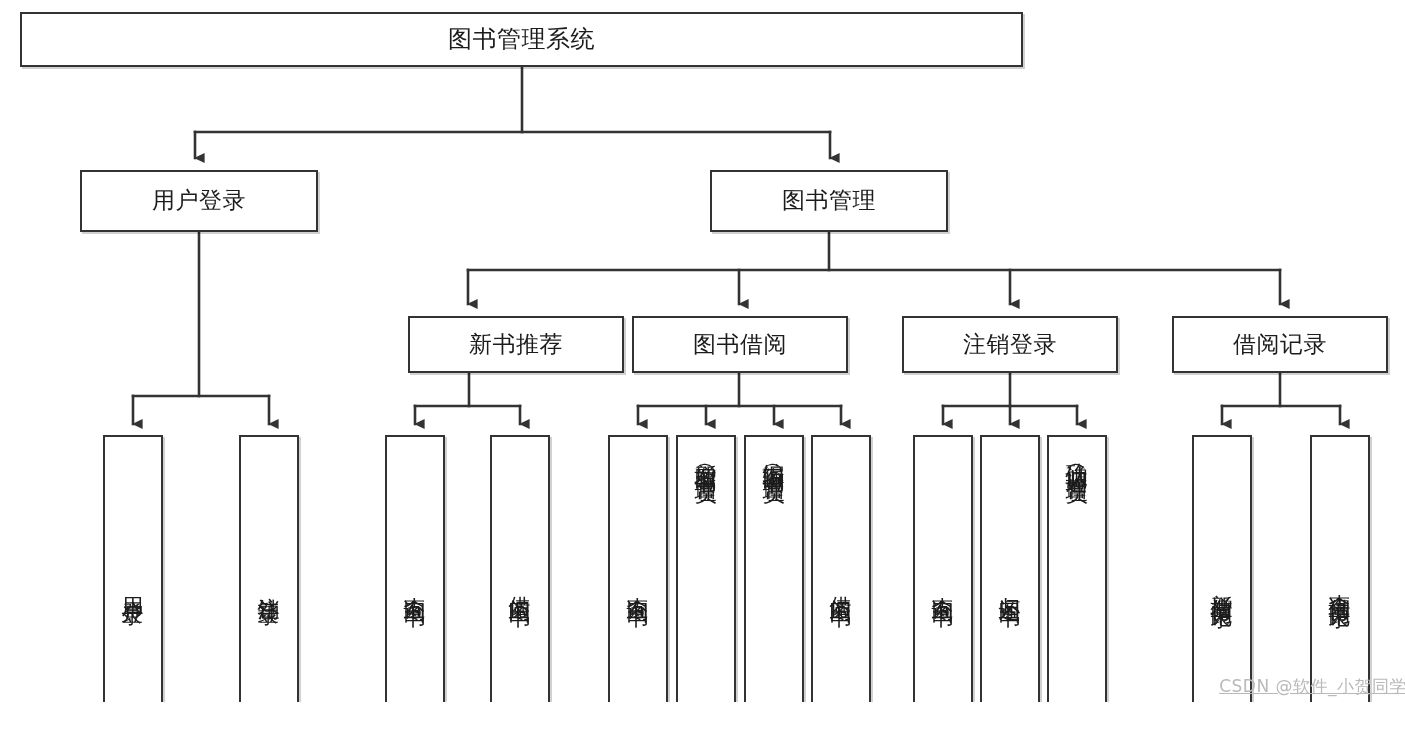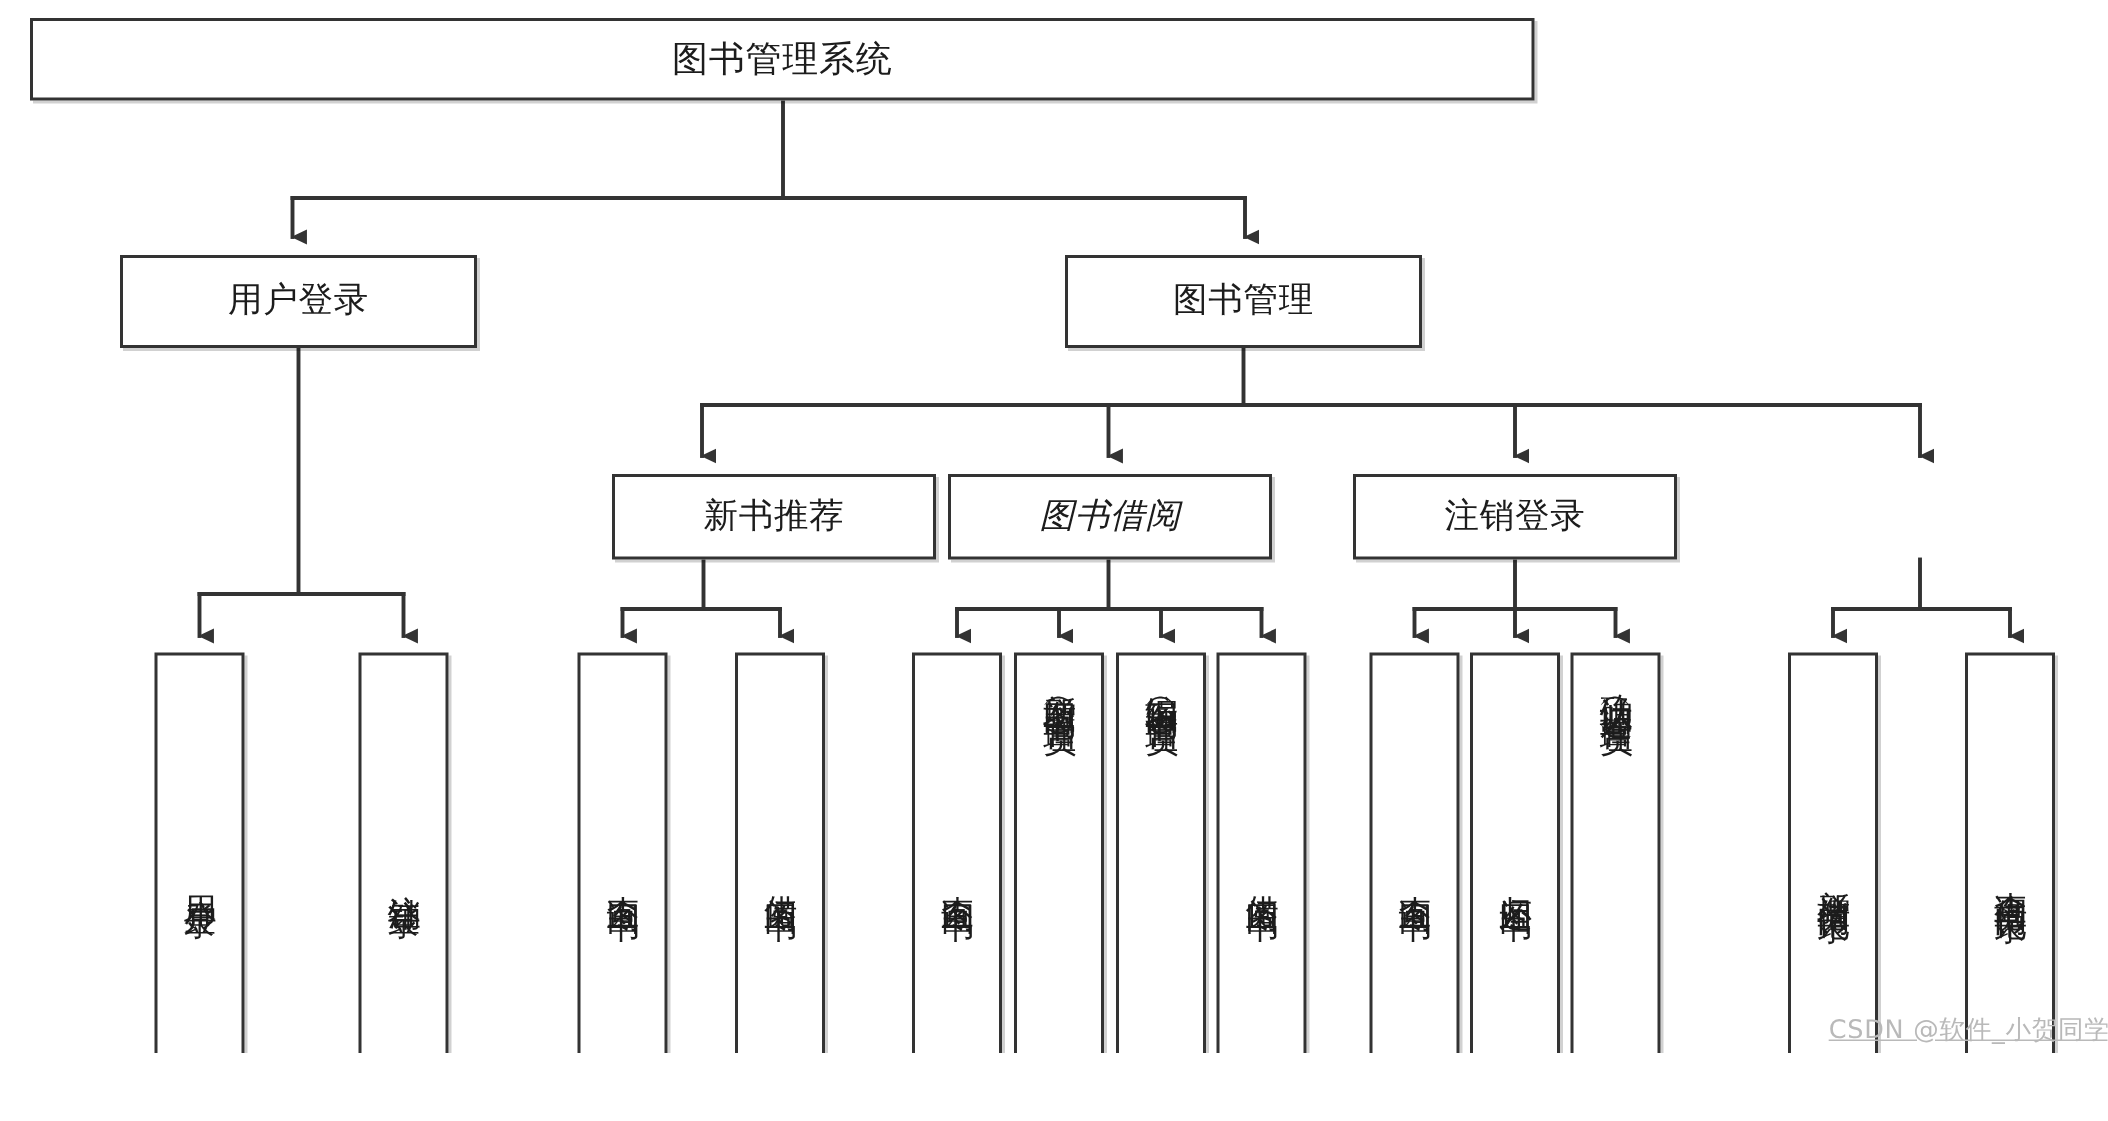--- a/index.html
+++ b/index.html
@@ -151,28 +151,31 @@
   </div>
 
   <div class="node horiz" style="left:710px; top:170px; width:238px; height:62px;">
     <span class="label">图书管理</span>
   </div>
 
   <div class="node horiz" style="left:362px; top:316px; width:216px; height:57px;margin-left:46px;">
     <span class="label">新书推荐</span>
   </div>
 
-  <div class="node horiz" style="left:632px; top:316px; width:216px; height:57px;font-style:italic;">
+  <div class="node horiz" style="left:632px; top:316px; width:216px; height:57px;">
     <span class="label">图书借阅</span>
   </div>
 
   <div class="node horiz" style="left:902px; top:316px; width:216px; height:57px;">
     <span class="label">注销登录</span>
   </div>
 
+  <div class="node horiz" style="left:1172px; top:316px; width:216px; height:57px;">
+    <span class="label">借阅记录</span>
+  </div>
 
   <div class="node vert centered" style="left:103px; top:435px; width:60px; height:300px;">
     <span class="label">用户登录</span>
   </div>
 
   <div class="node vert centered" style="left:239px; top:435px; width:60px; height:300px;">
     <span class="label">注销登录</span>
   </div>
 
   <div class="node vert centered" style="left:385px; top:435px; width:60px; height:300px;">

